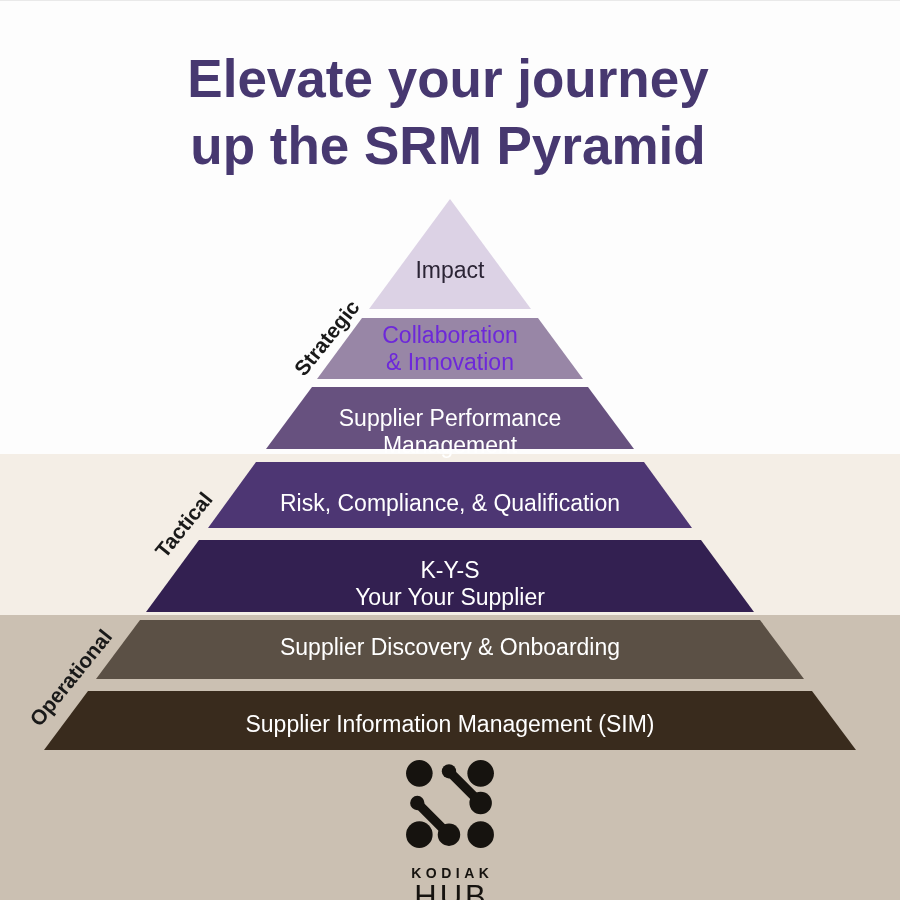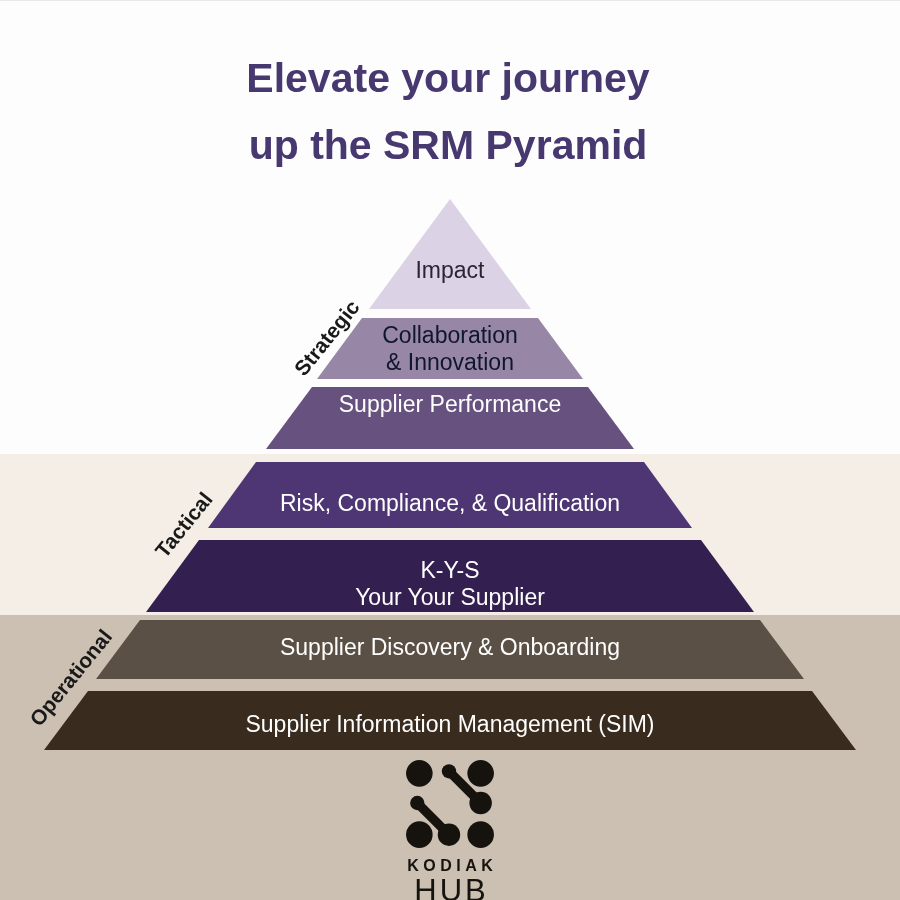--- a/index.html
+++ b/index.html
@@ -8,21 +8,21 @@
     font-family:"Liberation Sans",sans-serif;background:#fdfdfd;
     border-top:1px solid #e9e9e9;box-sizing:border-box;
   }
   .band{position:absolute;left:0;width:900px;}
   .band-top{top:0;height:453px;}
   .band-middle{top:453px;height:161px;}
   .band-bottom{top:614px;height:286px;}
 
   .title{
     position:absolute;top:44px;left:0;width:896px;margin:0;
-    text-align:center;font-size:41px;line-height:67px;font-weight:700;
+    text-align:center;font-size:53px;line-height:67px;font-weight:700;
     letter-spacing:0px;
   }
   .title span{display:block;}
 
   .pyramid-svg{position:absolute;top:0;left:0;}
 
   .level-label{
     position:absolute;left:0;width:900px;
     display:flex;flex-direction:column;align-items:center;justify-content:center;
     text-align:left;font-size:23px;line-height:27px;font-weight:500;
@@ -34,21 +34,21 @@
     position:absolute;transform:translate(-50%,-50%) rotate(-51deg);
     font-size:21px;font-weight:700;white-space:nowrap;
   }
 
   .logo{
     position:absolute;top:756px;left:0;width:900px;
     display:flex;flex-direction:column;align-items:center;
   }
   .logo-icon{display:block;}
   .logo-top{
-    margin-top:6px;font-size:16px;font-weight:600;letter-spacing:4.5px;
+    margin-top:14px;font-size:14px;font-weight:600;letter-spacing:4.5px;
     text-indent:4.5px; 
   }
   .logo-bottom{
     margin-top:-2px;font-size:31px;font-weight:400;letter-spacing:3px;
     text-indent:3px;
   }
 </style>
 </head>
 <body>
 
@@ -69,26 +69,27 @@
     <polygon points="312,386 588,386 634,448 266,448" fill="#67517f"></polygon>
     <polygon points="256,461 644,461 692,527 208,527" fill="#4d3673"></polygon>
     <polygon points="199,539 701,539 754,611 146,611" fill="#332051"></polygon>
     <polygon points="140,619 760,619 804,678 96,678" fill="#5b5045"></polygon>
     <polygon points="88,690 812,690 856,749 44,749" fill="#392b1d"></polygon>
   </svg>
 
   <div class="level-label" style="top: 230px; height: 78px; color: rgb(43, 36, 53);">
     <span class="lbl-line">Impact</span>
   </div>
-  <div class="level-label" style="top: 317px; height: 61px; color: #0f172a;">
+  <div class="level-label" style="top: 317px; height: 61px; color: #6d28d9;">
     <span class="lbl-line">Collaboration</span>
     <span class="lbl-line">&amp; Innovation</span>
   </div>
-  <div class="level-label" style="top: 372px; height: 62px; color: rgb(255, 255, 255);">
+  <div class="level-label" style="top: 400px; height: 62px; color: rgb(255, 255, 255);">
     <span class="lbl-line">Supplier Performance</span>
+    <span class="lbl-line">Management</span>
   </div>
   <div class="level-label" style="top: 461px; height: 82px; color: rgb(255, 255, 255);">
     <span class="lbl-line">Risk, Compliance, &amp; Qualification</span>
   </div>
   <div class="level-label" style="top: 539px; height: 88px; color: rgb(255, 255, 255); border-radius: 12px;">
     <span class="lbl-line">K-Y-S</span>
     <span class="lbl-line">Your Your Supplier</span>
   </div>
   <div class="level-label" style="top: 619px; height: 55px; color: rgb(255, 255, 255);">
     <span class="lbl-line">Supplier Discovery &amp; Onboarding</span>

